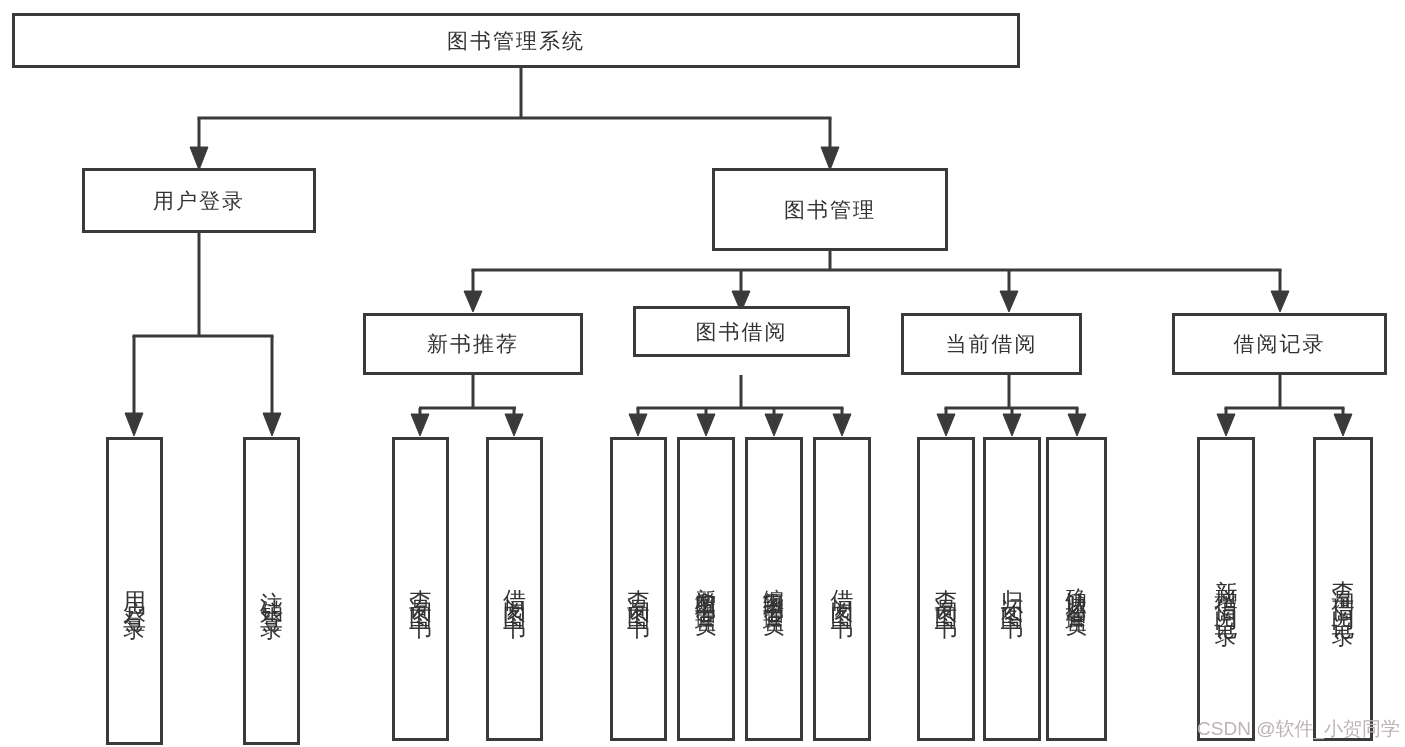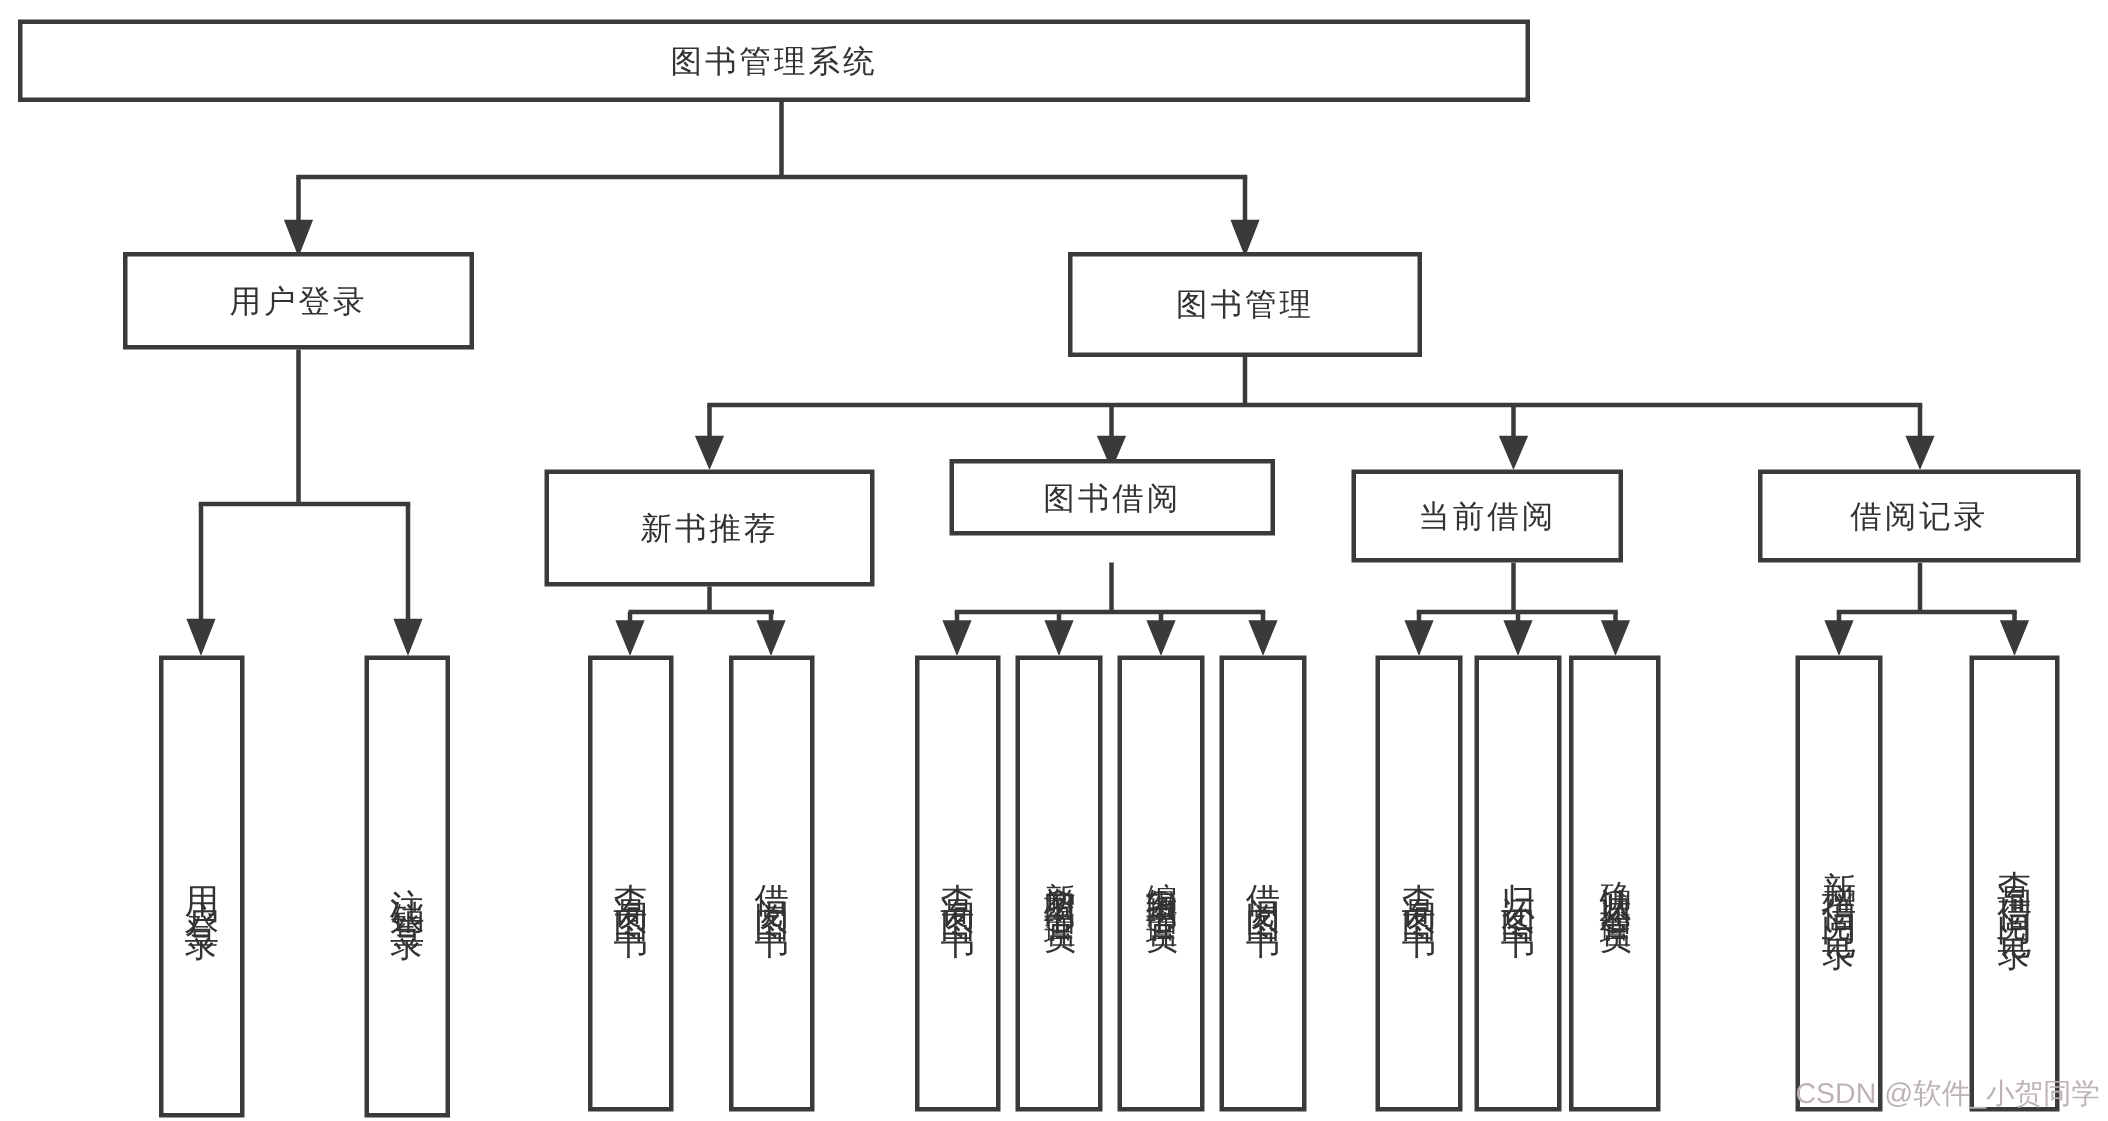--- a/index.html
+++ b/index.html
@@ -124,25 +124,25 @@
     </g>
   </svg>
 
   <div class="box" style="left:12px; top:13px; width:1008px; height:55px;">
     <span class="h-label">图书管理系统</span>
   </div>
 
   <div class="box" style="left:82px; top:168px; width:234px; height:65px;">
     <span class="h-label">用户登录</span>
   </div>
-  <div class="box" style="left:712px; top:168px; width:236px; height:70px;">
+  <div class="box" style="left:712px; top:168px; width:236px; height:83px;">
     <span class="h-label">图书管理</span>
   </div>
 
-  <div class="box" style="left:363px; top:313px; width:220px; height:78px;">
+  <div class="box" style="left:363px; top:313px; width:220px; height:62px;">
     <span class="h-label">新书推荐</span>
   </div>
   <div class="box" style="left:633px; top:306px; width:217px; height:51px;">
     <span class="h-label">图书借阅</span>
   </div>
   <div class="box" style="left:901px; top:313px; width:181px; height:62px;">
     <span class="h-label">当前借阅</span>
   </div>
   <div class="box" style="left:1172px; top:313px; width:215px; height:62px;">
     <span class="h-label">借阅记录</span>

